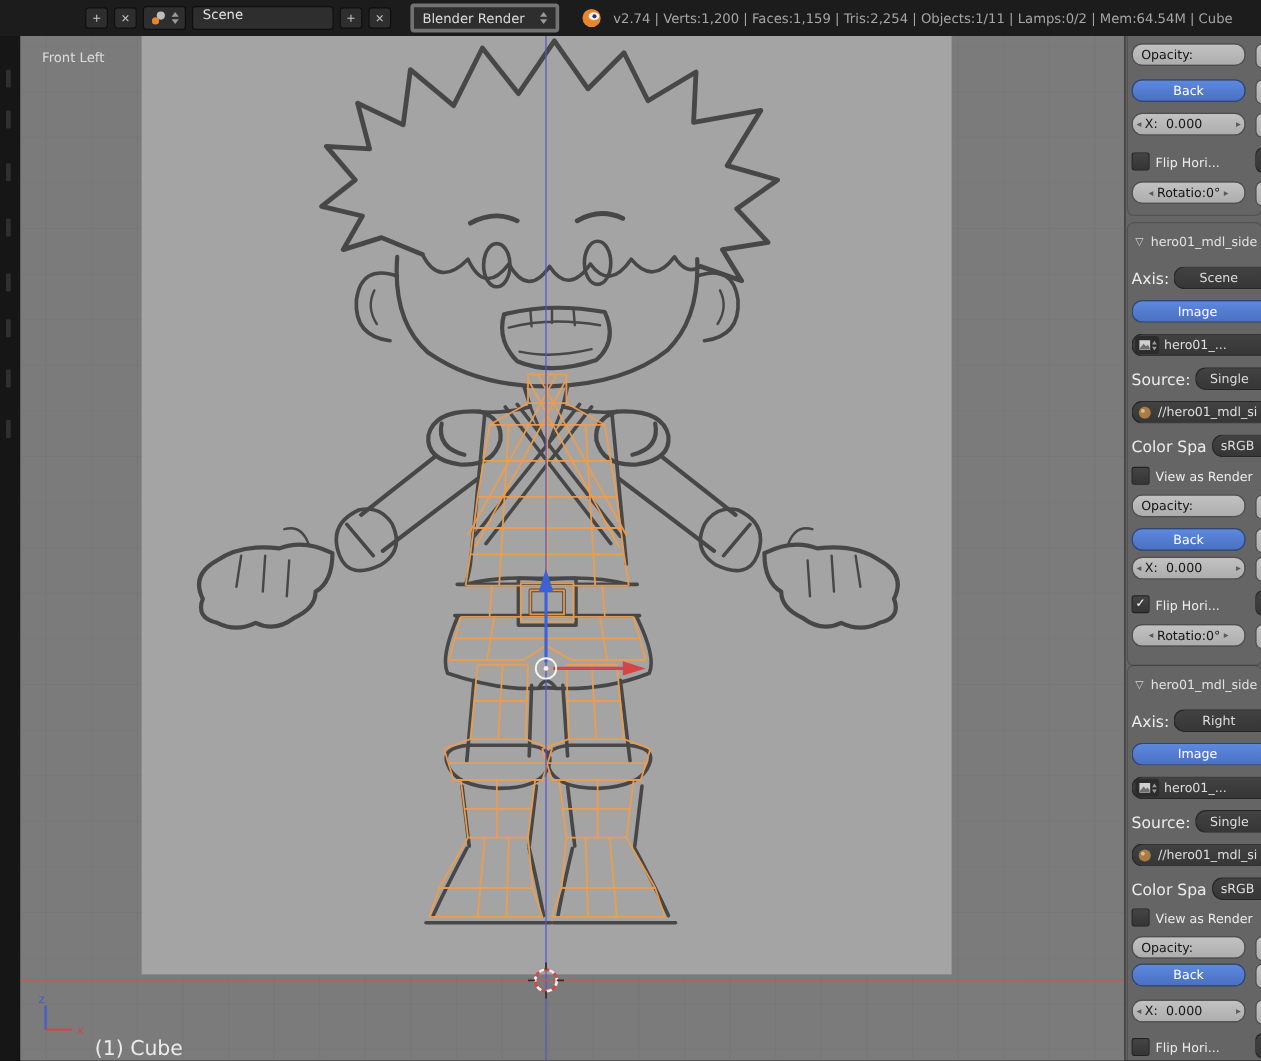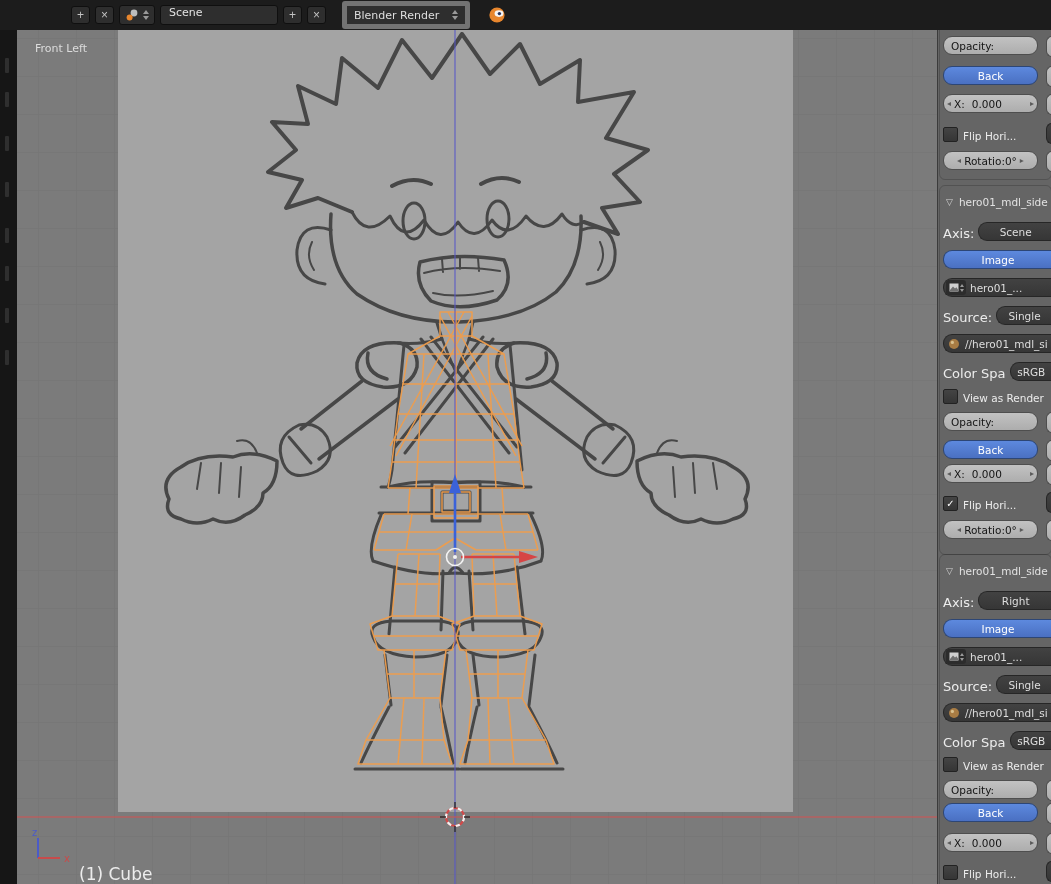--- a/index.html
+++ b/index.html
@@ -8,21 +8,21 @@
 
   
   #topbar{position:absolute;top:0;left:0;width:1051px;height:30px;background:#1c1c1c;
           border-bottom:1px solid #0c0c0c;display:flex;align-items:center;gap:5px;}
   .hbtn{height:18px;min-width:19px;background:#2e2e2e;border:1px solid #0f0f0f;border-radius:3px;
         color:#c3c3c3;font-size:12px;line-height:1;display:flex;align-items:center;justify-content:center;padding:0 3px;}
   .hsel{height:18px;background:#2e2e2e;border:1px solid #0f0f0f;border-radius:3px;display:flex;
         align-items:center;gap:4px;padding:0 5px;color:#ddd;font-size:11px;}
   .hfield{height:18px;width:100px;background:#2e2e2e;border:1px solid #0f0f0f;border-radius:3px;
           display:flex;align-items:flex-start;padding:0 8px;color:#e2e2e2;font-size:11px;}
-  .hengine{height:18px;width:104px;background:#2e2e2e;border:5px solid #737373;border-radius:3px;
+  .hengine{height:18px;width:104px;background:#2e2e2e;border:3px solid #737373;border-radius:3px;
            display:flex;align-items:center;justify-content:space-between;padding:0 7px;color:#ddd;font-size:11px;}
   .ud{display:flex;flex-direction:column;gap:2px;}
   .ud i{width:0;height:0;border-left:3px solid transparent;border-right:3px solid transparent;display:block;}
   .ud .up{border-bottom:4px solid #9a9a9a;}
   .ud .dn{border-top:4px solid #9a9a9a;}
   .hstats{color:#a6a6a6;font-size:11px;white-space:nowrap;margin-left:4px;}
 
   
   #leftstrip{position:absolute;top:30px;left:0;width:17px;height:854px;background:#161616;}
   .tick{position:absolute;left:5px;width:4px;height:15px;background:#2f2f2f;border-radius:1px;}
@@ -101,20 +101,21 @@
           <i class="up"></i>
           <i class="dn"></i>
         </span>
     </div>
     <div style="width:8px"></div>
     <svg width="18" height="18" viewBox="0 0 18 18">
       <circle cx="9" cy="9" r="7.6" fill="#e8862d"></circle>
       <ellipse cx="11" cy="7.6" rx="4.4" ry="3.3" fill="#f5f5f5"></ellipse>
       <circle cx="11.4" cy="7.6" r="1.7" fill="#25315c"></circle>
     </svg>
+    <span class="hstats">v2.74 | Verts:1,200 | Faces:1,159 | Tris:2,254 | Objects:1/11 | Lamps:0/2 | Mem:64.54M | Cube</span>
   </header>
 
   <div id="leftstrip">
     <div class="tick" style="top:28px"></div>
     <div class="tick" style="top:62px"></div>
     <div class="tick" style="top:106px"></div>
     <div class="tick" style="top:152px"></div>
     <div class="tick" style="top:198px"></div>
     <div class="tick" style="top:236px"></div>
     <div class="tick" style="top:278px"></div>

